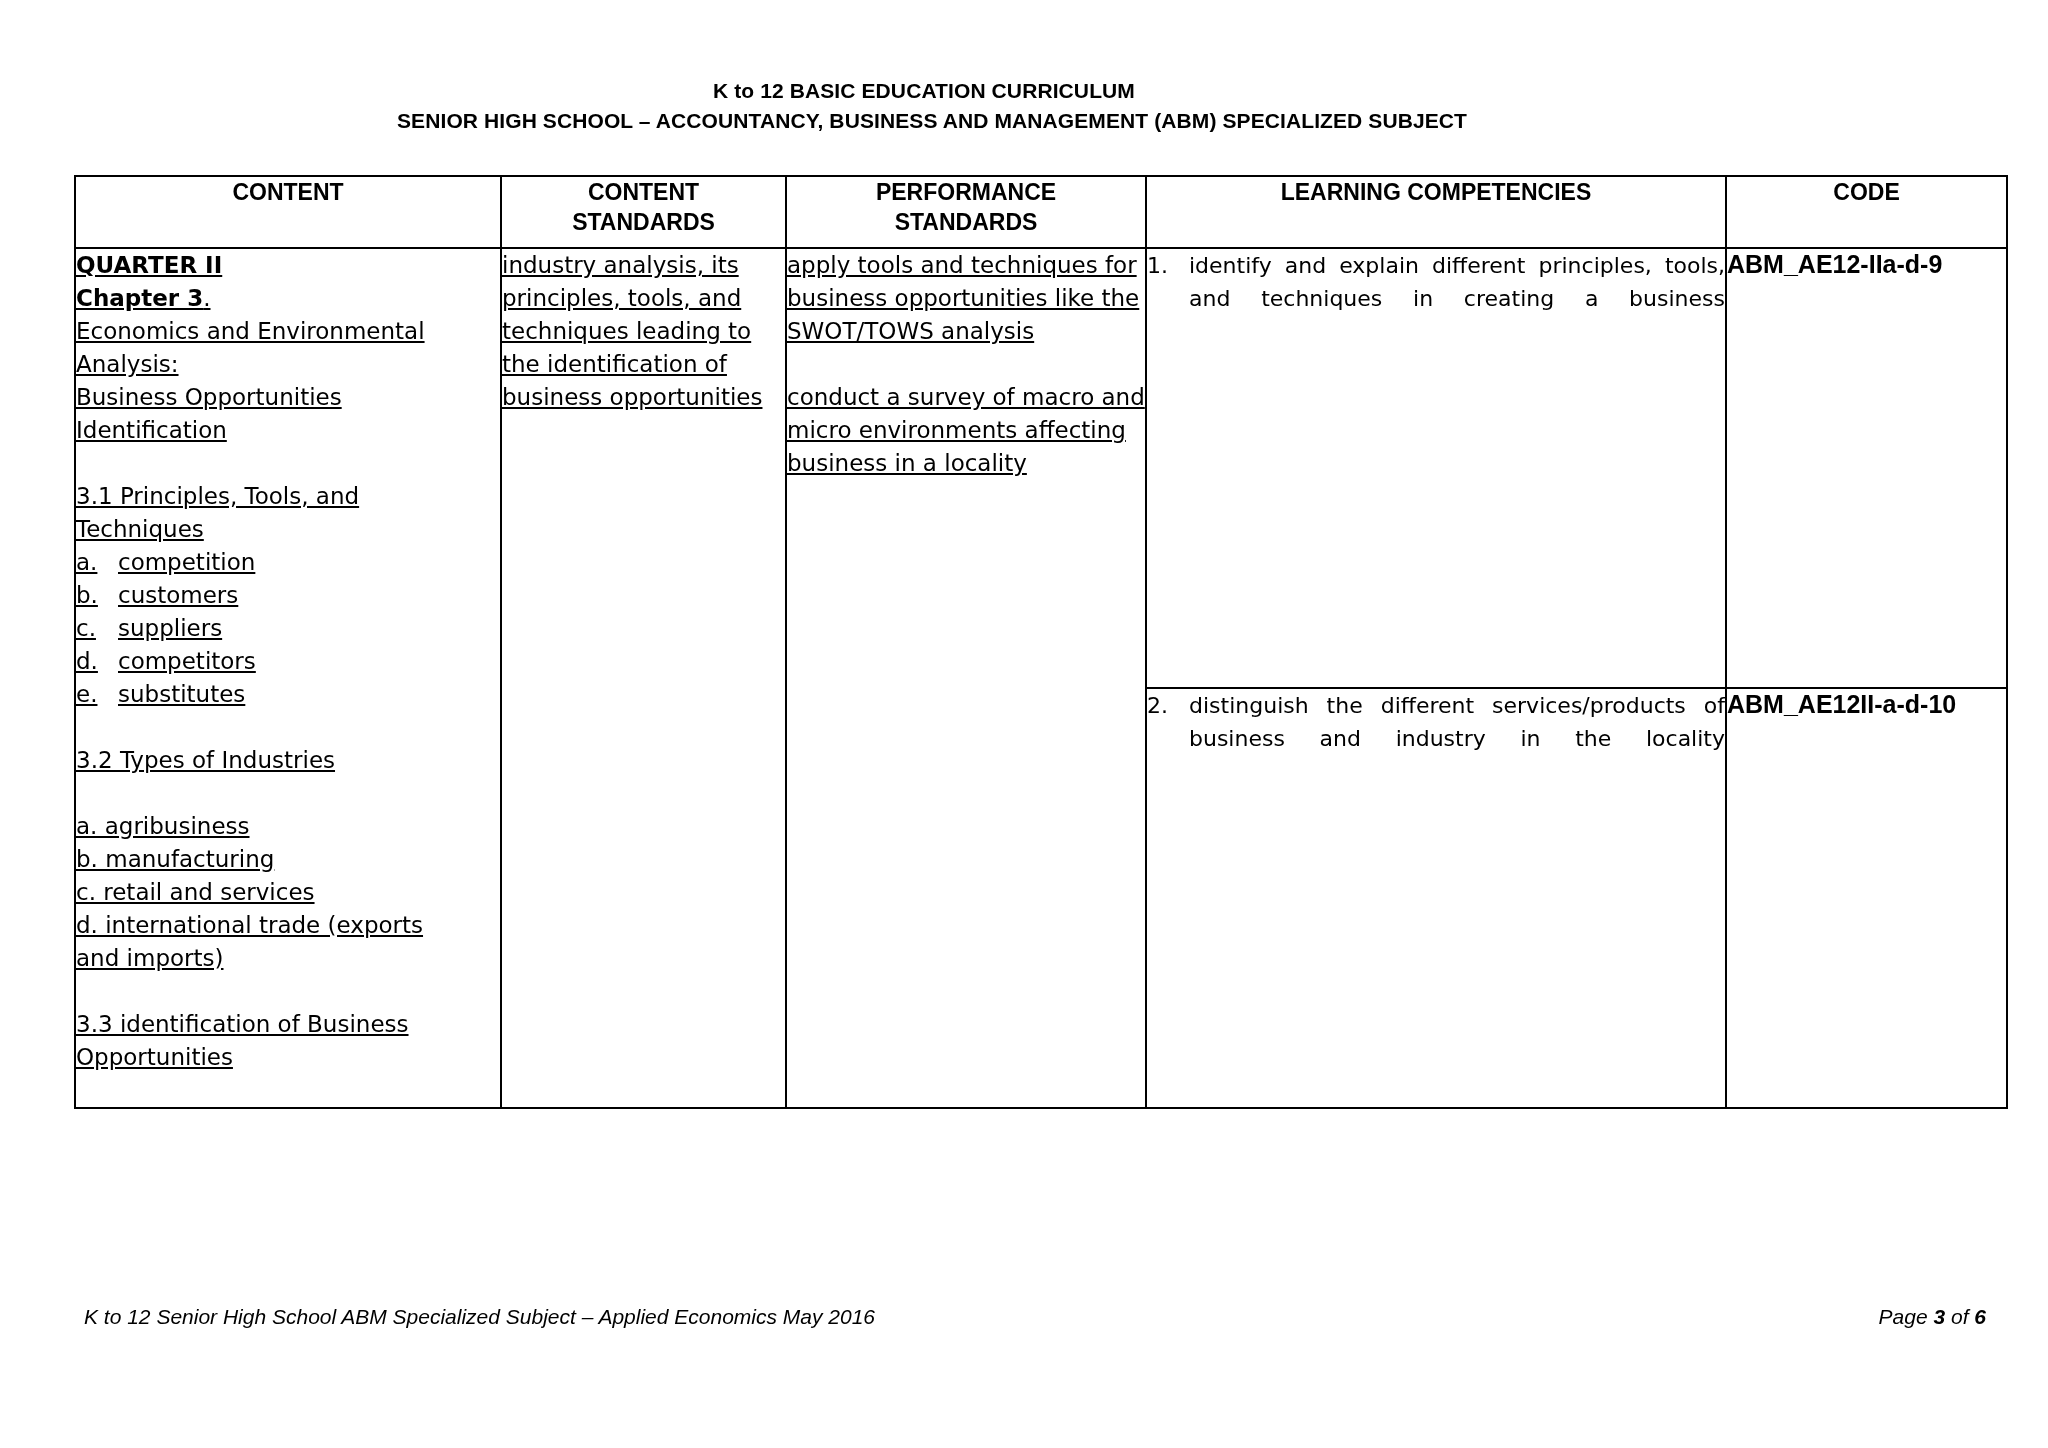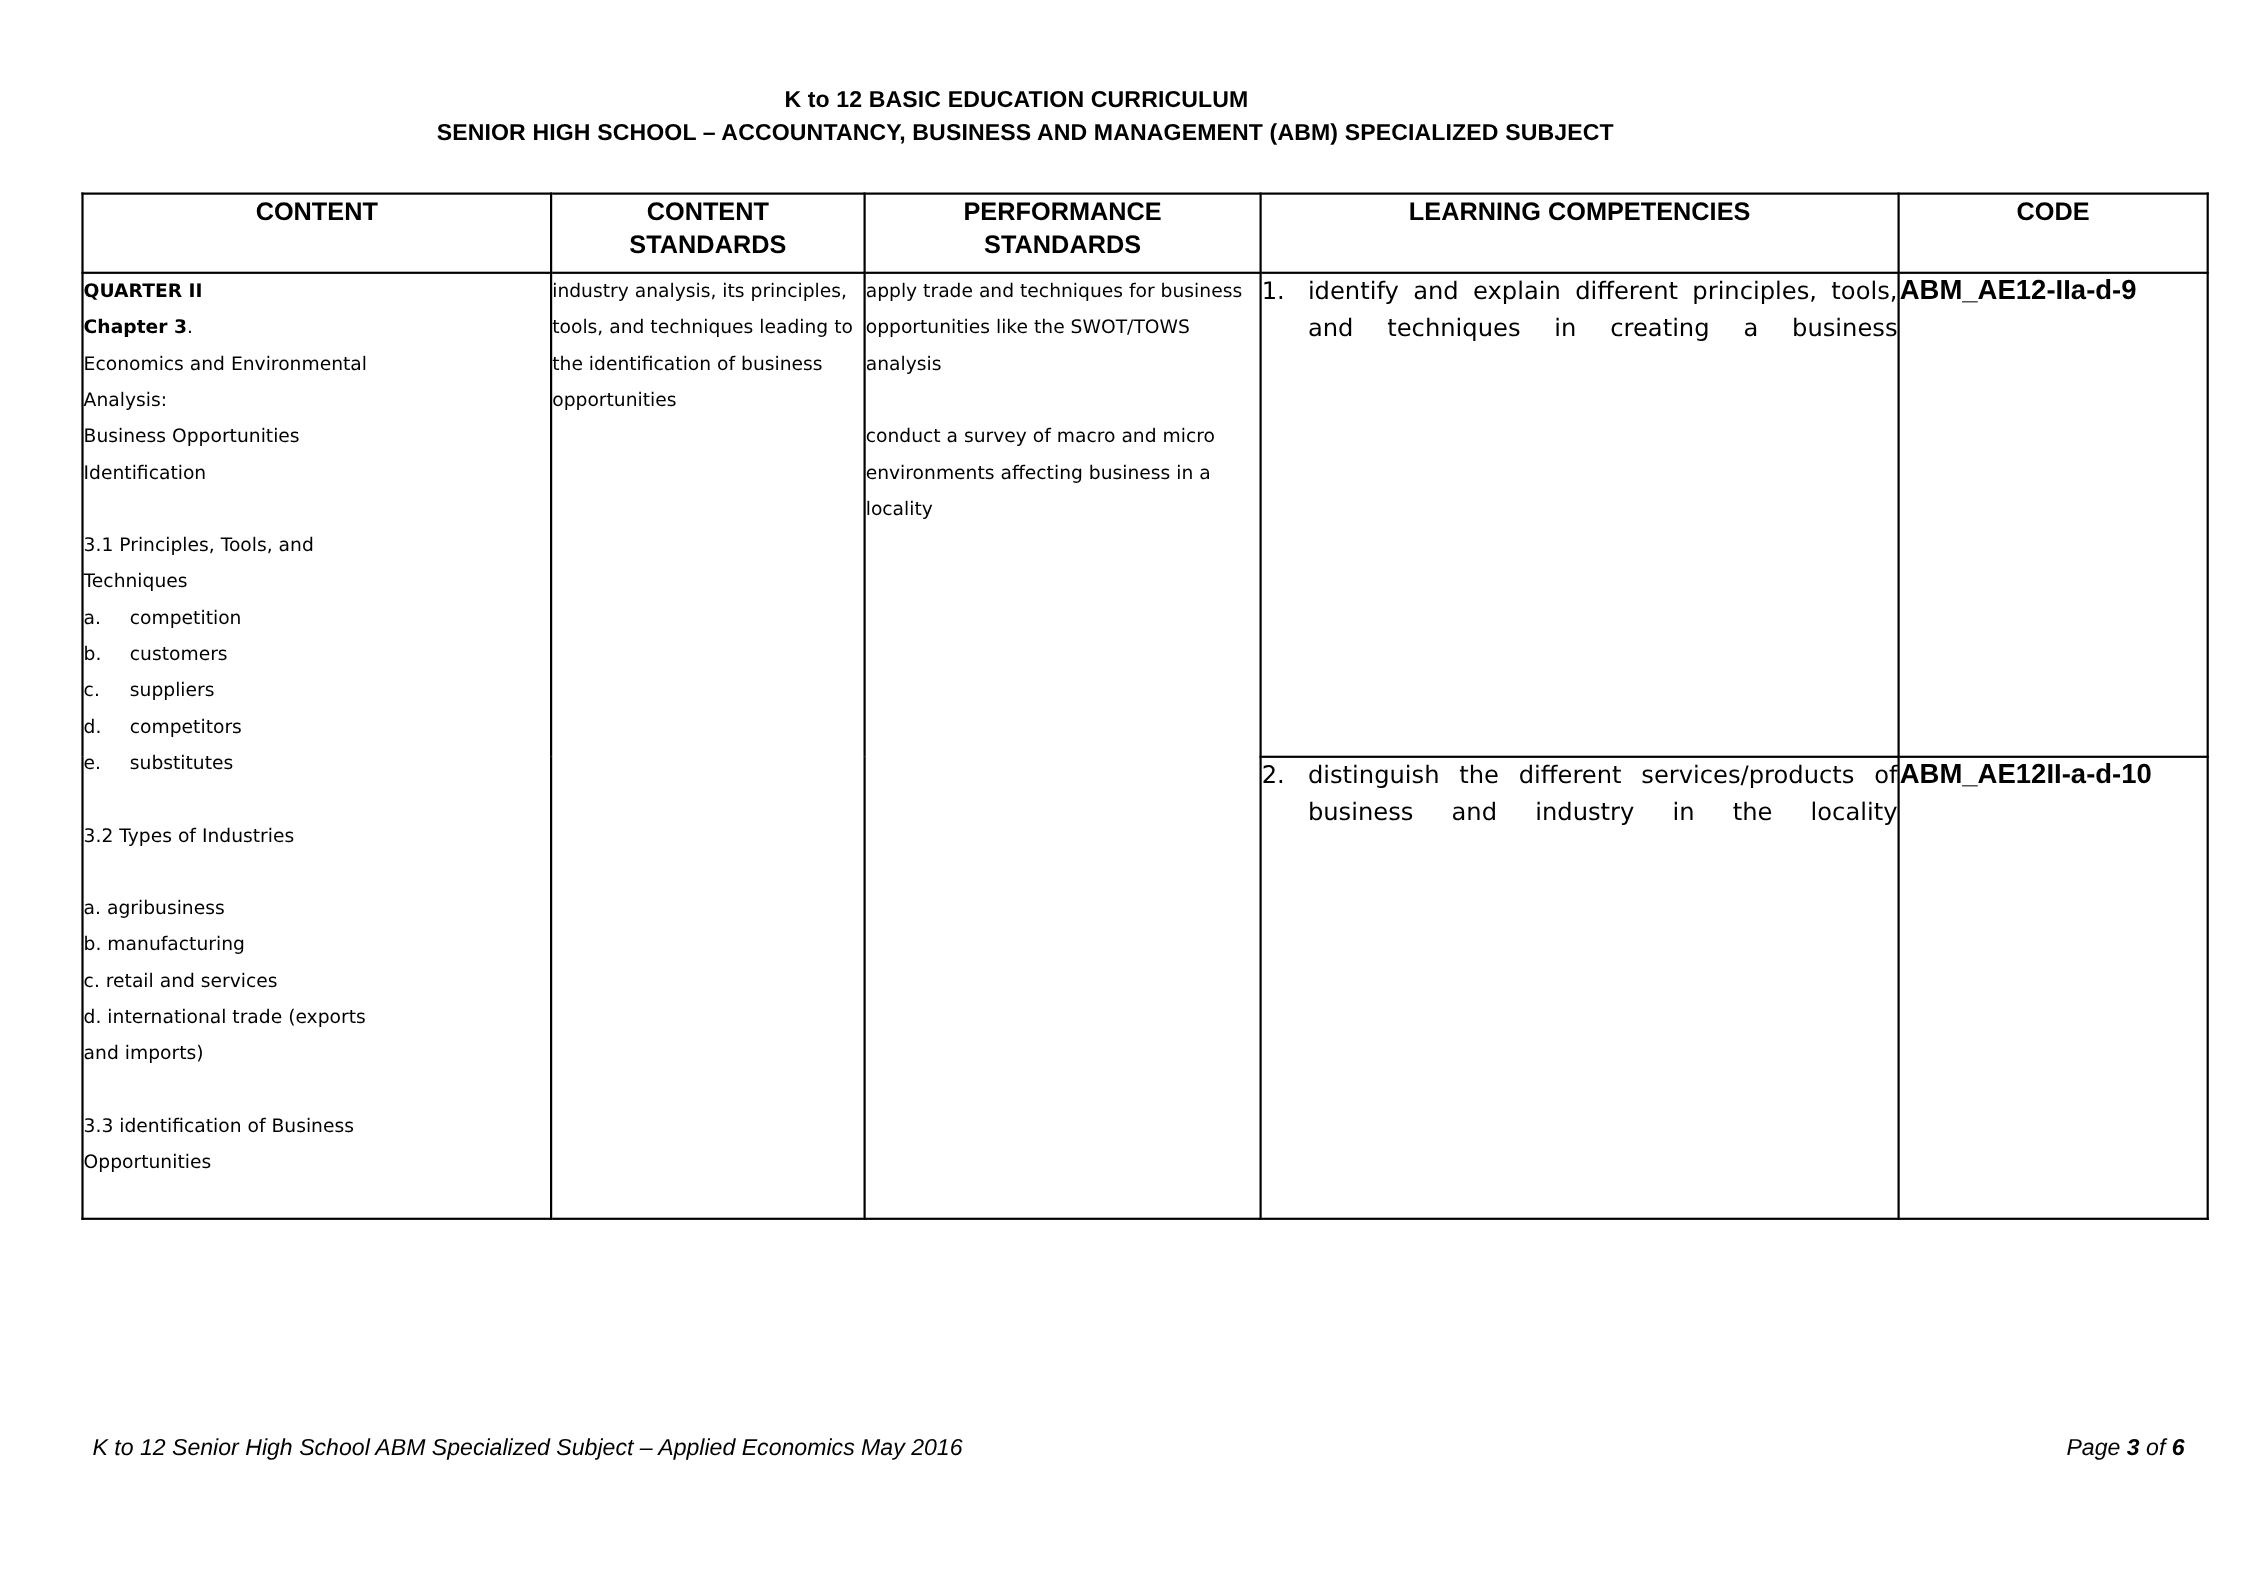--- a/index.html
+++ b/index.html
@@ -76,22 +76,23 @@
     font-family: "Liberation Sans", sans-serif;
     font-weight: bold;
     font-size: 23px;
     line-height: 30px;
     height: 70px;
     padding: 6px 4px;
   }
 
   .body-cell {
     padding: 9px 10px 10px 12px;
-    font-size: 17px;
+    font-size: 23px;
     line-height: 33px;
+    text-decoration: underline;
   }
 
   .cell-text { white-space: pre-line; }
 
   .content-cell .strong-line {
     font-weight: bold;
   }
   .content-cell .chapter-line .per { font-weight: normal; }
 
   .list-block { margin: 0; }
@@ -248,21 +249,21 @@
           <div class="spacer-line"></div>
           <div class="cell-text">3.3 identification of Business
 Opportunities</div>
         </td>
 
         <td class="body-cell" rowspan="2">
           <div class="cell-text">industry analysis, its principles, tools, and techniques leading to the identification of business opportunities</div>
         </td>
 
         <td class="body-cell" rowspan="2">
-          <div class="cell-text">apply trade and techniques for business opportunities like the SWOT/TOWS analysis</div>
+          <div class="cell-text">apply tools and techniques for business opportunities like the SWOT/TOWS analysis</div>
           <div class="spacer-line"></div>
           <div class="cell-text">conduct a survey of macro and micro environments affecting business in a locality</div>
         </td>
 
         <td class="lc-cell">
           <div class="lc-item">
             <span class="num">1.</span>
             <span class="body">identify and explain different principles, tools, and techniques in creating a business</span>
           </div>
         </td>

